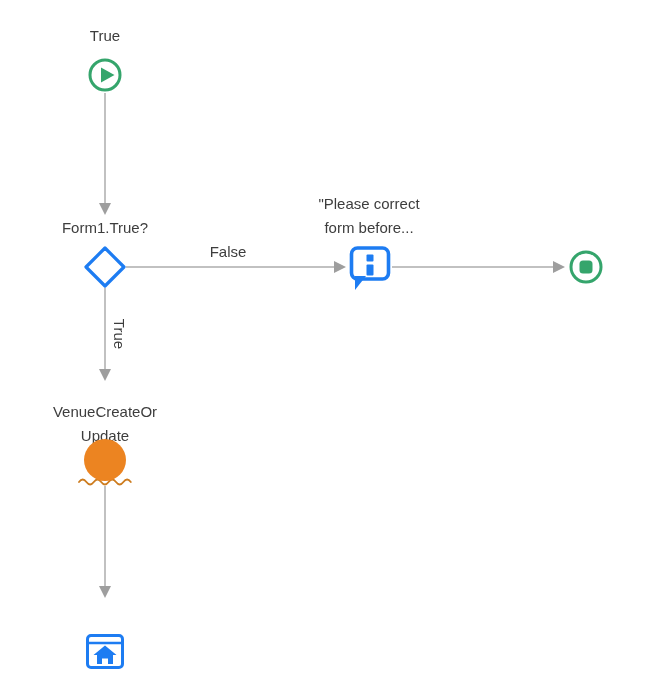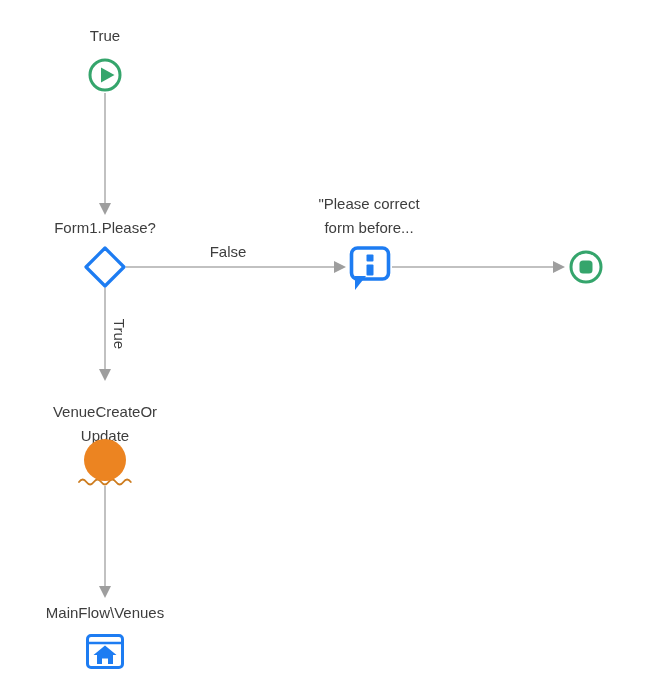--- a/index.html
+++ b/index.html
@@ -92,21 +92,21 @@
   </svg>
 
   <div class="label" style="left:55px;top:24px;width:100px;">True</div>
   <div class="icon-wrap" style="left:87px;top:57px;">
     <svg width="36" height="36" viewBox="0 0 36 36">
       <circle class="stroke-green fill-white" cx="18" cy="18" r="15" stroke-width="3"></circle>
       <polygon class="fill-green" points="14,10.5 27.5,18 14,25.5"></polygon>
     </svg>
   </div>
 
-  <div class="label" style="left:35px;top:216px;width:140px;">Form1.Please?</div>
+  <div class="label" style="left:35px;top:216px;width:140px;">Form1.True?</div>
   <div class="icon-wrap" style="left:83px;top:245px;">
     <svg width="44" height="44" viewBox="0 0 44 44">
       <polygon class="stroke-blue fill-white" points="22,3 41,22 22,41 3,22" stroke-width="3.2" stroke-linejoin="round"></polygon>
     </svg>
   </div>
 
   <div class="label" style="left:188px;top:240px;width:80px;">False</div>
 
   <div class="label rot" style="left:95px;top:324px;width:48px;height:20px;line-height:20px;">True</div>
 
@@ -129,21 +129,20 @@
   </div>
 
   <div class="label" style="left:30px;top:400px;width:150px;">VenueCreateOr
 Update</div>
   <div class="icon-wrap" style="left:83px;top:438px;">
     <svg width="44" height="44" viewBox="0 0 44 44">
       <circle class="fill-orange" cx="22" cy="22" r="21"></circle>
     </svg>
   </div>
 
-  <div class="label" style="left:20px;top:601px;width:170px;">MainFlow\Venues</div>
   <div class="icon-wrap" style="left:86px;top:634px;">
     <svg width="38" height="35" viewBox="0 0 38 35">
       <rect class="stroke-blue fill-white" x="1.5" y="1.5" width="35" height="32" rx="3.5" stroke-width="3"></rect>
       <line x1="2.5" y1="9" x2="35.5" y2="9" stroke-width="2.6" class="stroke-blue"></line>
       <path class="fill-blue" d="M19 11.5 L30.5 21 H27 V30 H22 V24.5 H16 V30 H11 V21 H7.5 Z"></path>
     </svg>
   </div>
 
 </div>
 

